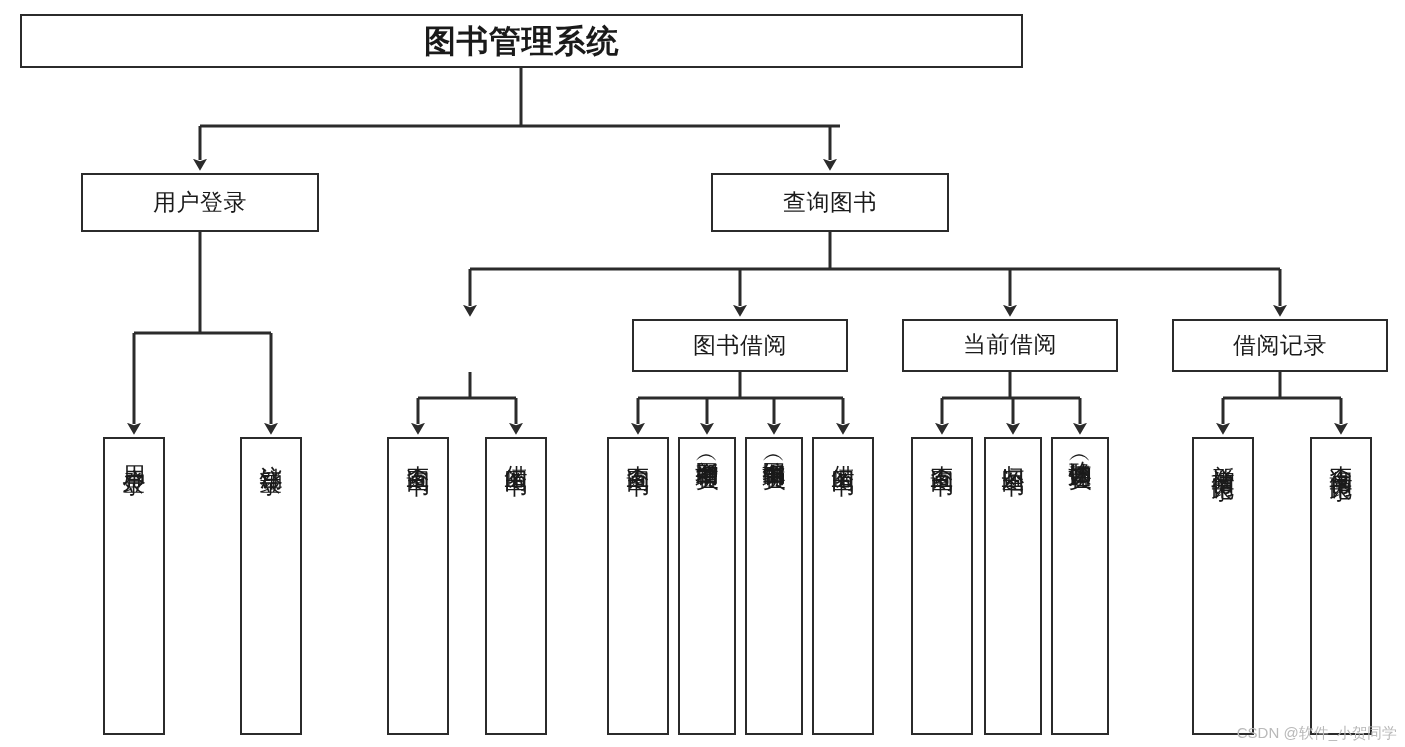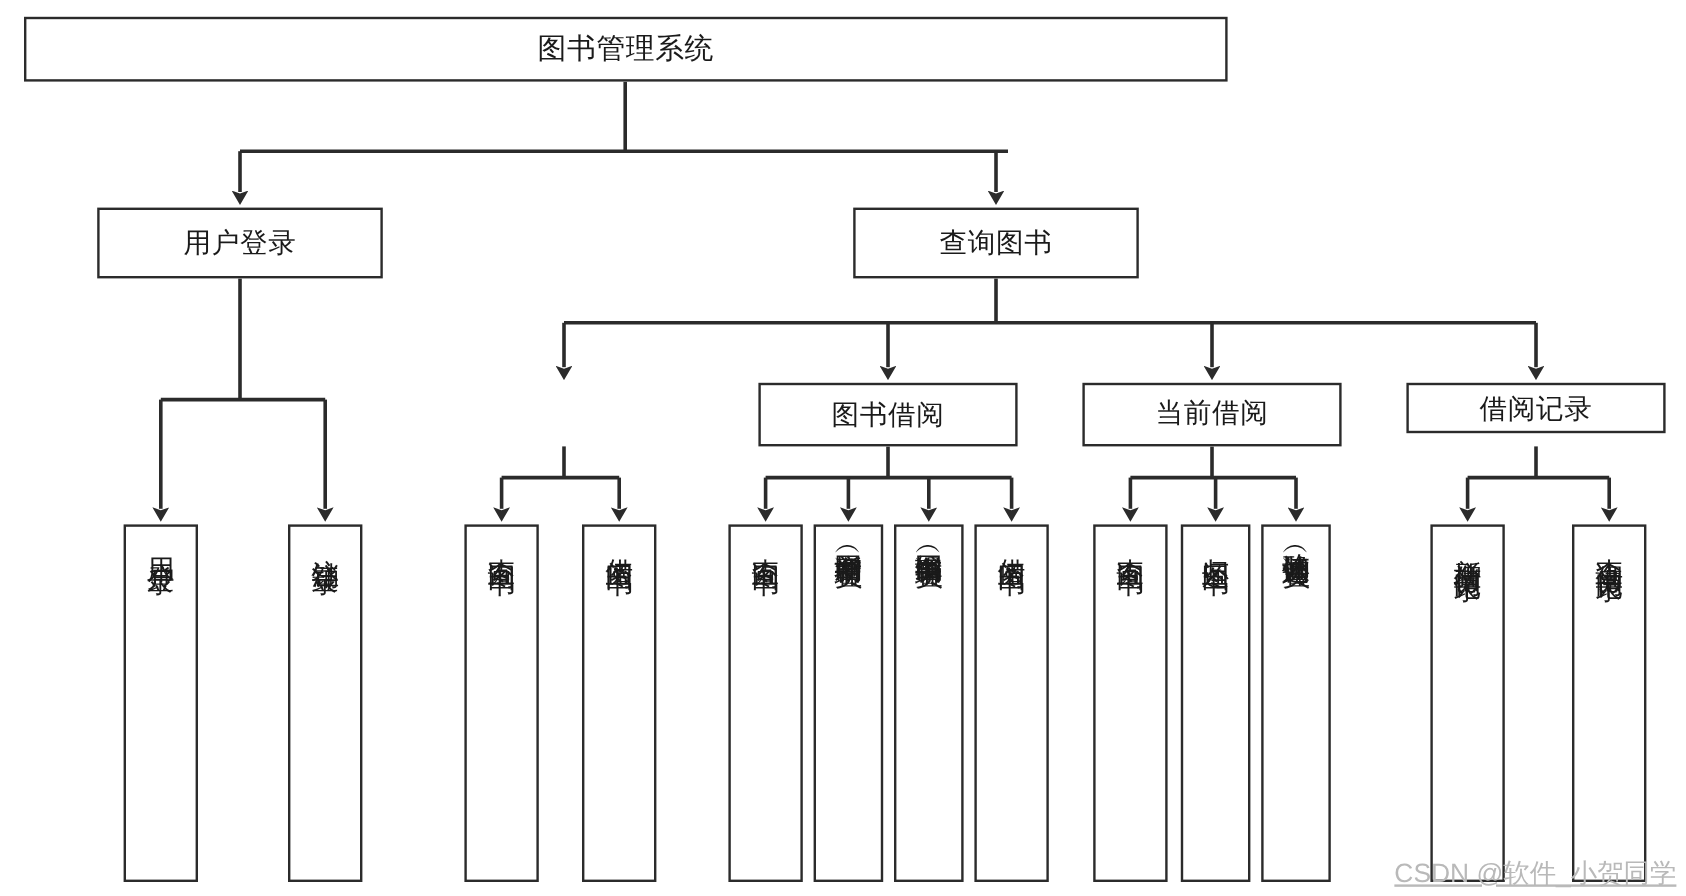--- a/index.html
+++ b/index.html
@@ -43,21 +43,22 @@
   .node .lbl {
     display: block;
     white-space: pre;
   }
   
   .node.h .lbl {
     font-size: 23px;
     letter-spacing: 0.5px;
   }
   .node.root .lbl {
-    font-size: 24px;
+    font-size: 32px;
+    font-weight: bold;
   }
   
   .node.v {
     align-items: flex-start;
     justify-content: center;
     padding-top: 8px;
   }
   .node.v .lbl {
     writing-mode: vertical-rl;
     text-orientation: upright;
@@ -70,25 +71,24 @@
   .node.v.tall {
     padding-top: 4px;
   }
   .node.v.tall .lbl {
     letter-spacing: 1px;
   }
   #watermark {
     position: absolute;
     right: 8px;
     bottom: 4px;
-    font-size: 22px;
+    font-size: 15px;
     color: #b9b9b9;
     white-space: nowrap;
     user-select: none;
-    text-decoration: underline;
   }
 </style>
 </head>
 <body>
 
 <div id="canvas">
 
   <svg id="wires" viewBox="0 0 1405 747" width="1405" height="747">
     <defs>
       <marker id="arw" markerWidth="12" markerHeight="14" refX="1.2" refY="7" orient="auto" markerUnits="userSpaceOnUse">
@@ -150,21 +150,21 @@
   <div class="node h" style="left: 711px; top: 173px; width: 238px; height: 59px;">
     <span class="lbl">查询图书</span>
   </div>
 
   <div class="node h" style="left: 632px; top: 319px; width: 216px; height: 53px;">
     <span class="lbl">图书借阅</span>
   </div>
   <div class="node h" style="left: 902px; top: 319px; width: 216px; height: 53px; font-family: Liberation Serif, serif;">
     <span class="lbl">当前借阅</span>
   </div>
-  <div class="node h" style="left: 1172px; top: 319px; width: 216px; height: 42px;">
+  <div class="node h" style="left: 1172px; top: 319px; width: 216px; height: 53px;">
     <span class="lbl">借阅记录</span>
   </div>
 
   <div class="node v" style="left: 103px; top: 437px; width: 62px; height: 298px;">
     <span class="lbl">用户登录</span>
   </div>
   <div class="node v" style="left: 240px; top: 437px; width: 62px; height: 298px;">
     <span class="lbl">注销登录</span>
   </div>
   <div class="node v" style="left: 387px; top: 437px; width: 62px; height: 298px;">

